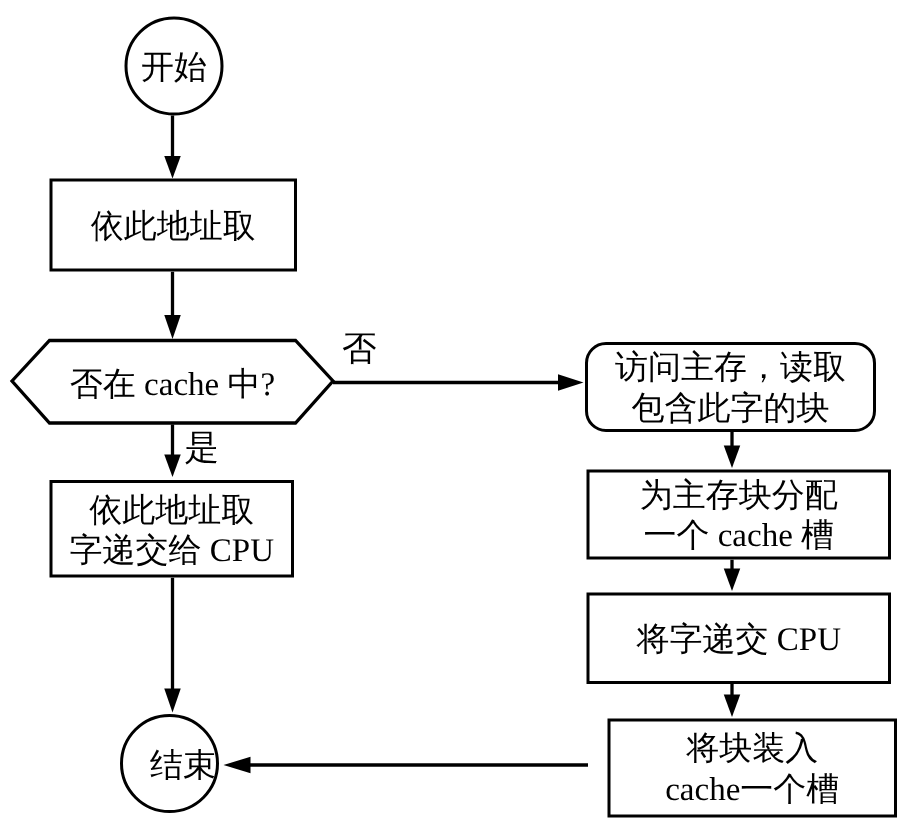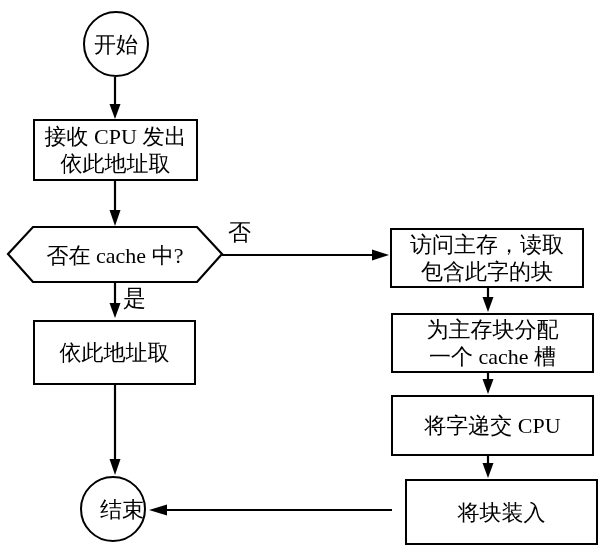--- a/index.html
+++ b/index.html
@@ -86,50 +86,51 @@
 
     <line x1="392" y1="510" x2="165" y2="510"></line>
     <polygon class="head" points="167,504.5 167,515.5 149,510"></polygon>
   </svg>
 
   <div class="node circle" style="left:83px; top:11px; width:66px; height:66px;">
     <span>开始</span>
   </div>
 
   <div class="node box" style="left:33px; top:119px; width:165px; height:62px;">
-    <span>接收 CPU 发出</span>
     <span>依此地址取</span>
   </div>
 
   <div class="node" style="left:22px; top:228px; width:186px; height:54px;">
     <span>否在 cache 中?</span>
   </div>
 
   <span class="edge-label" style="left:228px; top:221px;">否</span>
   <span class="edge-label" style="left:123px; top:287px;">是</span>
 
   <div class="node box" style="left:33px; top:320px; width:163px; height:65px;">
     <span>依此地址取</span>
+    <span>字递交给 CPU</span>
   </div>
 
   <div class="node circle" style="left:80px; top:476px; width:66px; height:66px;align-items:flex-end;">
     <span>结束</span>
   </div>
 
-  <div class="node box" style="left:390px; top:228px; width:194px; height:60px;">
+  <div class="node box" style="left:390px; top:228px; width:194px; height:60px;border-radius:14px;">
     <span>访问主存，读取</span>
     <span>包含此字的块</span>
   </div>
 
   <div class="node box" style="left:391px; top:313px; width:203px; height:60px;">
     <span>为主存块分配</span>
     <span>一个 cache 槽</span>
   </div>
 
   <div class="node box" style="left:391px; top:395px; width:203px; height:61px;text-align:center;">
     <span>将字递交 CPU</span>
   </div>
 
   <div class="node box" style="left:405px; top:479px; width:193px; height:66px;">
     <span>将块装入</span>
+    <span>cache一个槽</span>
   </div>
 
 </div>
 
 </body></html>

